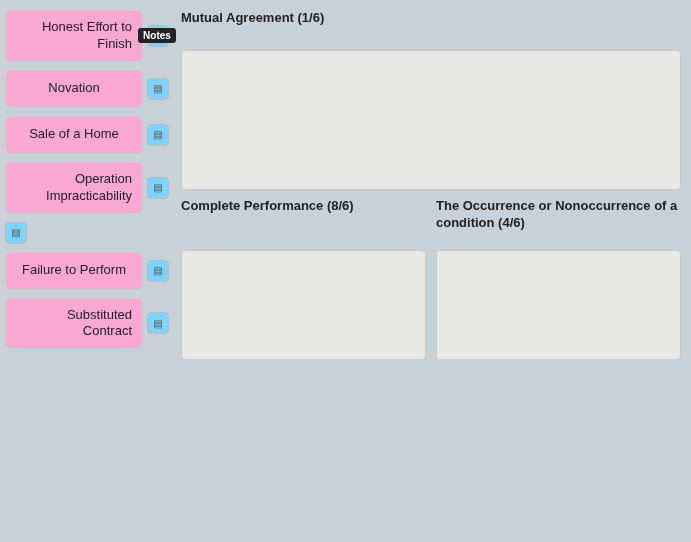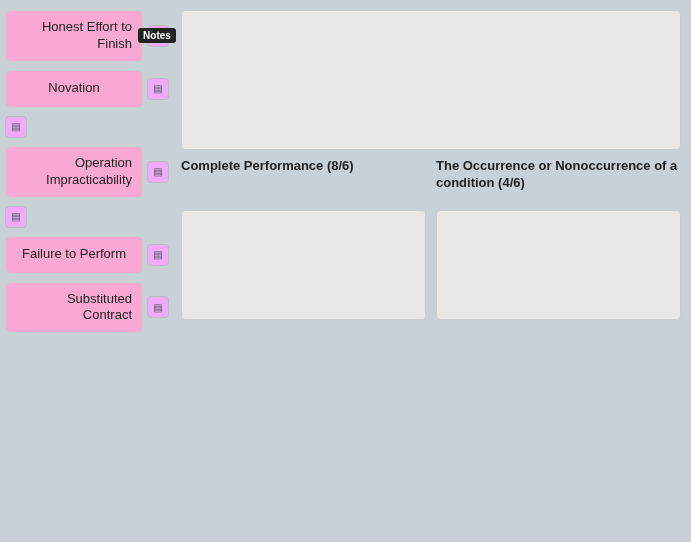--- a/index.html
+++ b/index.html
@@ -52,21 +52,21 @@
       min-height: 38px;
       display: flex;
       align-items: center;
       justify-content: center;
       line-height: 1.3;
     }
 
     .note-icon {
       width: 22px;
       height: 22px;
-      background: #f0abfc;
+      background: #7dd3fc;
       border: 1px solid #bbb;
       border-radius: 4px;
       display: flex;
       align-items: center;
       justify-content: center;
       cursor: pointer;
       flex-shrink: 0;
       font-size: 10px;
       color: #555;
     }
@@ -160,20 +160,21 @@
     </div>
 
     <div class="sidebar-row">
       <div class="sidebar-btn">Novation</div>
       <div class="note-icon">
         <span>▤</span>
       </div>
     </div>
 
     <div class="sidebar-row">
+      <div class="sidebar-btn">Sale of a Home</div>
       <div class="note-icon">
         <span>▤</span>
       </div>
     </div>
 
     <div class="sidebar-row">
       <div class="sidebar-btn">Operation Impracticability</div>
       <div class="note-icon">
         <span>▤</span>
       </div>
@@ -199,20 +200,21 @@
       </div>
     </div>
 
   </div>
 
   <div class="cards-area">
 
     <div class="cards-top-row">
 
       <div class="card-column">
+        <div class="card-label">Mutual Agreement (1/6)</div>
         <div class="card-box card-box-tall"></div>
       </div>
 
 
     </div>
 
     <div class="cards-bottom-row">
 
       <div class="card-column">
         <div class="card-label-bottom">Complete Performance (8/6)</div>

